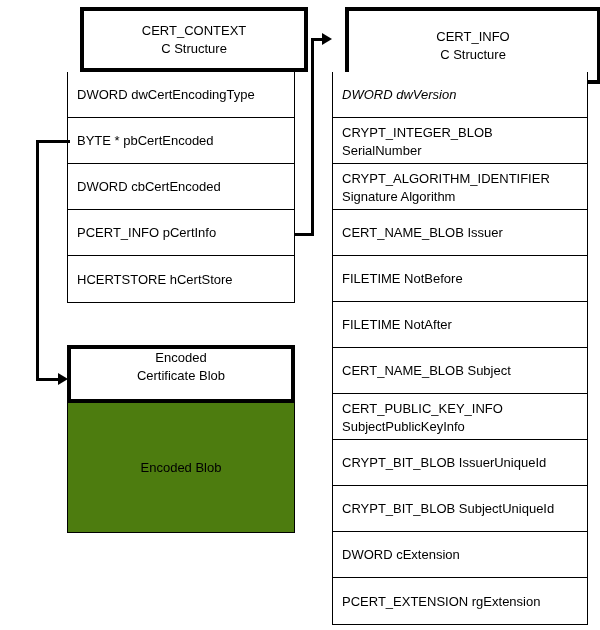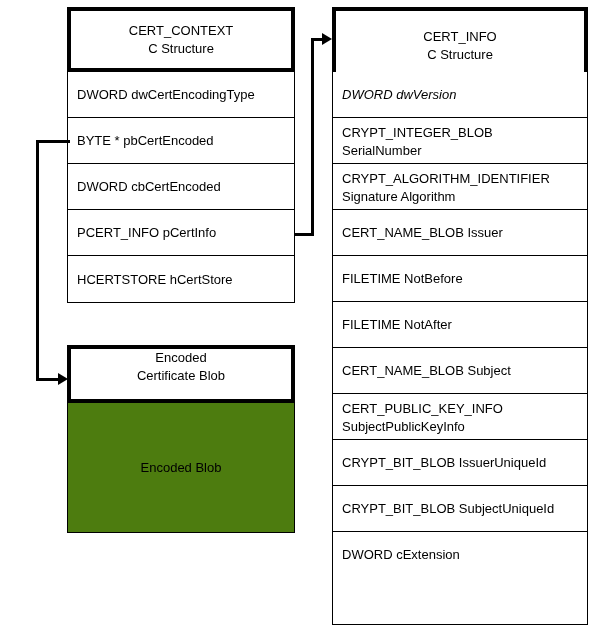--- a/index.html
+++ b/index.html
@@ -30,20 +30,21 @@
     box-sizing: border-box;
     border: 4px solid #000000;
     background: #ffffff;
     display: flex;
     flex-direction: column;
     align-items: center;
     justify-content: center;
     text-align: center;
     line-height: 18px;
     font-size: 13px;
+    margin-left: 13px;
   }
 
   .struct-body {
     position: absolute;
     box-sizing: border-box;
     border: 1px solid #000000;
     border-top: none;
     background: #ffffff;
   }
 
@@ -189,20 +190,23 @@
       </div>
 
       <div class="field-row single" style="height:46px;">
         <span class="field-line">CRYPT_BIT_BLOB SubjectUniqueId</span>
       </div>
 
       <div class="field-row single" style="height:46px;">
         <span class="field-line">DWORD cExtension</span>
       </div>
 
+      <div class="field-row single" style="height:47px;">
+        <span class="field-line">PCERT_EXTENSION rgExtension</span>
+      </div>
 
     </div>
   </div>
 
   <div class="struct">
 
     <div class="blob-header" style="left:67px; top:345px; width:228px; height:58px;">
       <span class="field-line">Encoded</span>
       <span class="field-line">Certificate Blob</span>
     </div>

